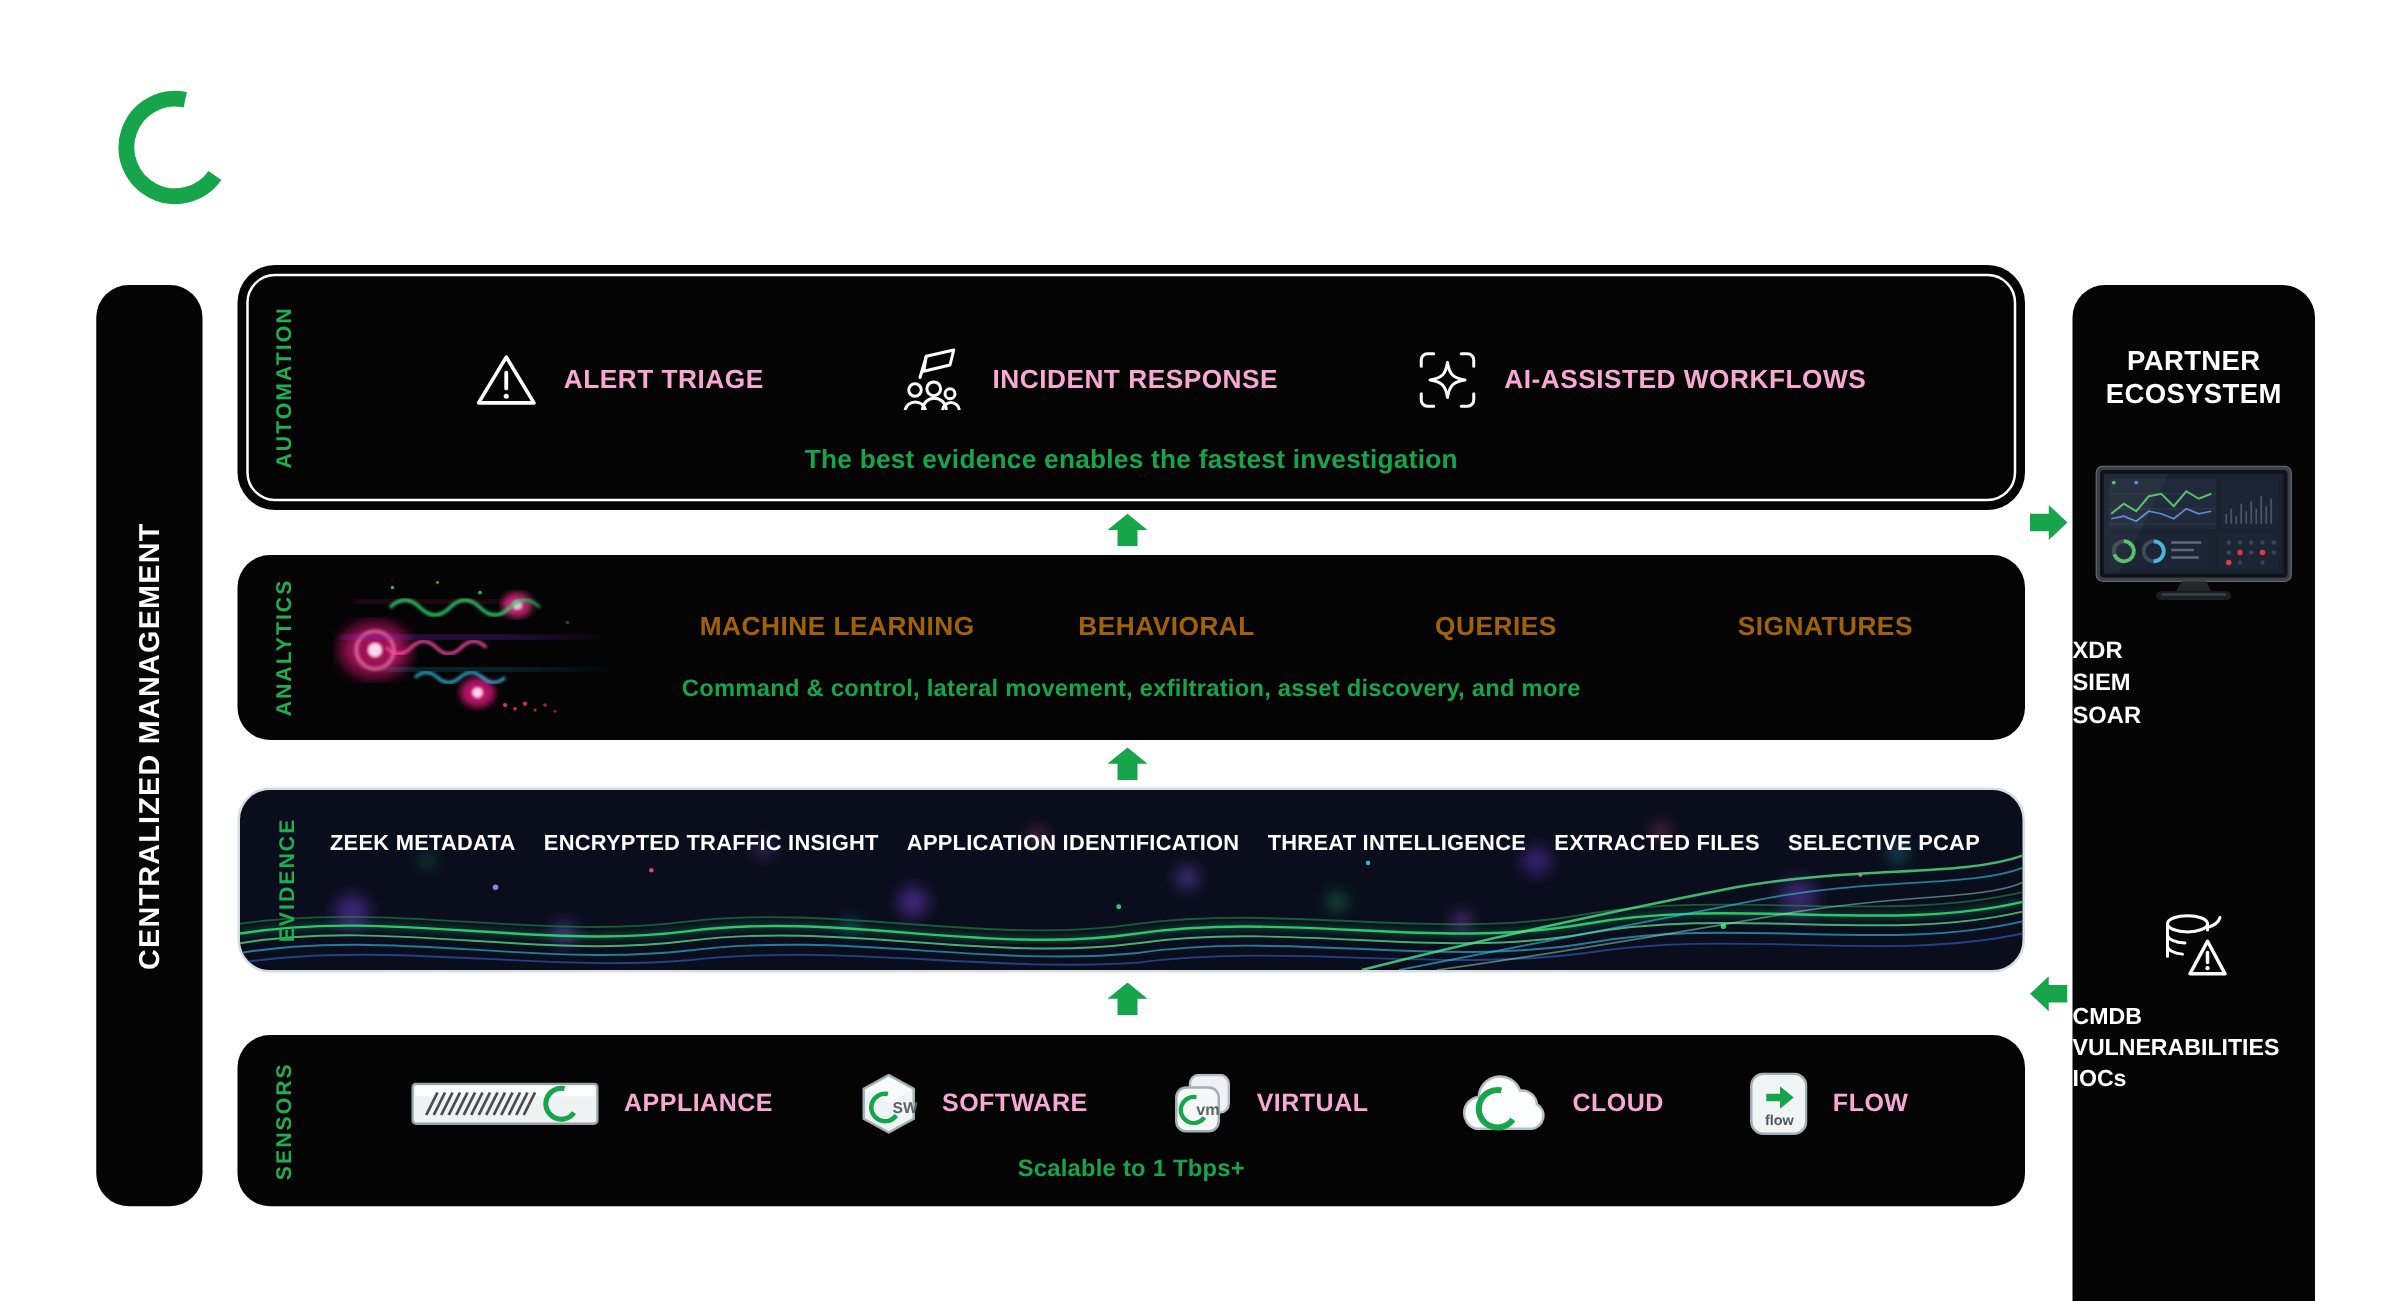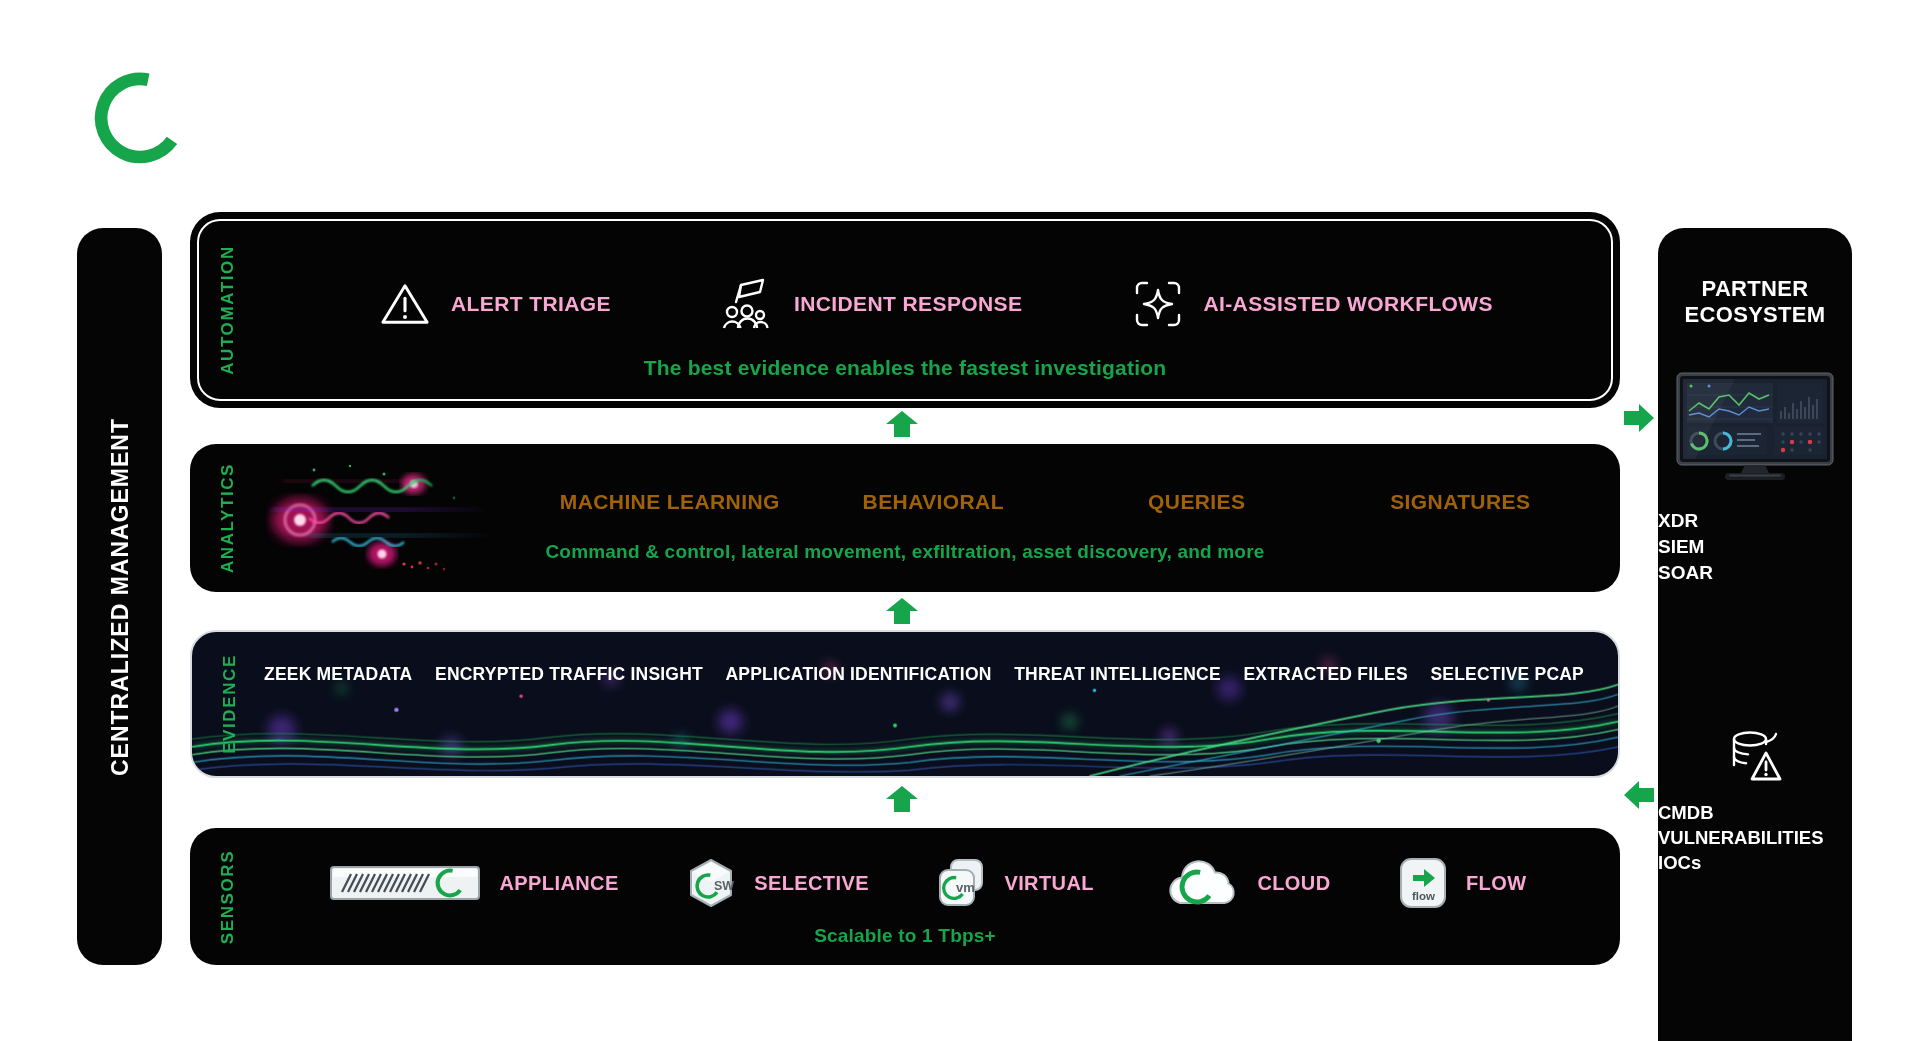--- a/index.html
+++ b/index.html
@@ -257,21 +257,21 @@
         </svg>
         <span class="item-label">APPLIANCE</span>
       </div>
       <div class="item">
         <svg width="46" height="50" viewBox="0 0 46 50">
           <polygon points="23,2 43,13 43,37 23,48 3,37 3,13" fill="#eef3f4" stroke="#a5aeb2" stroke-width="2" stroke-linejoin="round"></polygon>
           <polygon points="23,4 41,14 23,24 5,14" fill="#fafdfd" opacity=".8"></polygon>
           <use href="#cmark" transform="translate(20,28) scale(0.55)"></use>
           <text x="26" y="32" font-family="Liberation Sans, sans-serif" font-weight="bold" font-size="12.5" fill="#5a6368">SW</text>
         </svg>
-        <span class="item-label">SELECTIVE</span>
+        <span class="item-label">SOFTWARE</span>
       </div>
       <div class="item">
         <svg width="46" height="48" viewBox="0 0 46 48">
           <rect x="13" y="1" width="31" height="30" rx="7" fill="#eef2f4" stroke="#b5bec2" stroke-width="2"></rect>
           <rect x="2" y="11" width="34" height="35" rx="8" fill="#f4f8f9" stroke="#a5aeb2" stroke-width="2"></rect>
           <use href="#cmark" transform="translate(16,29) scale(0.52)"></use>
           <text x="18" y="33" font-family="Liberation Sans, sans-serif" font-weight="bold" font-size="13" fill="#5a6368">vm</text>
         </svg>
         <span class="item-label">VIRTUAL</span>
       </div>

